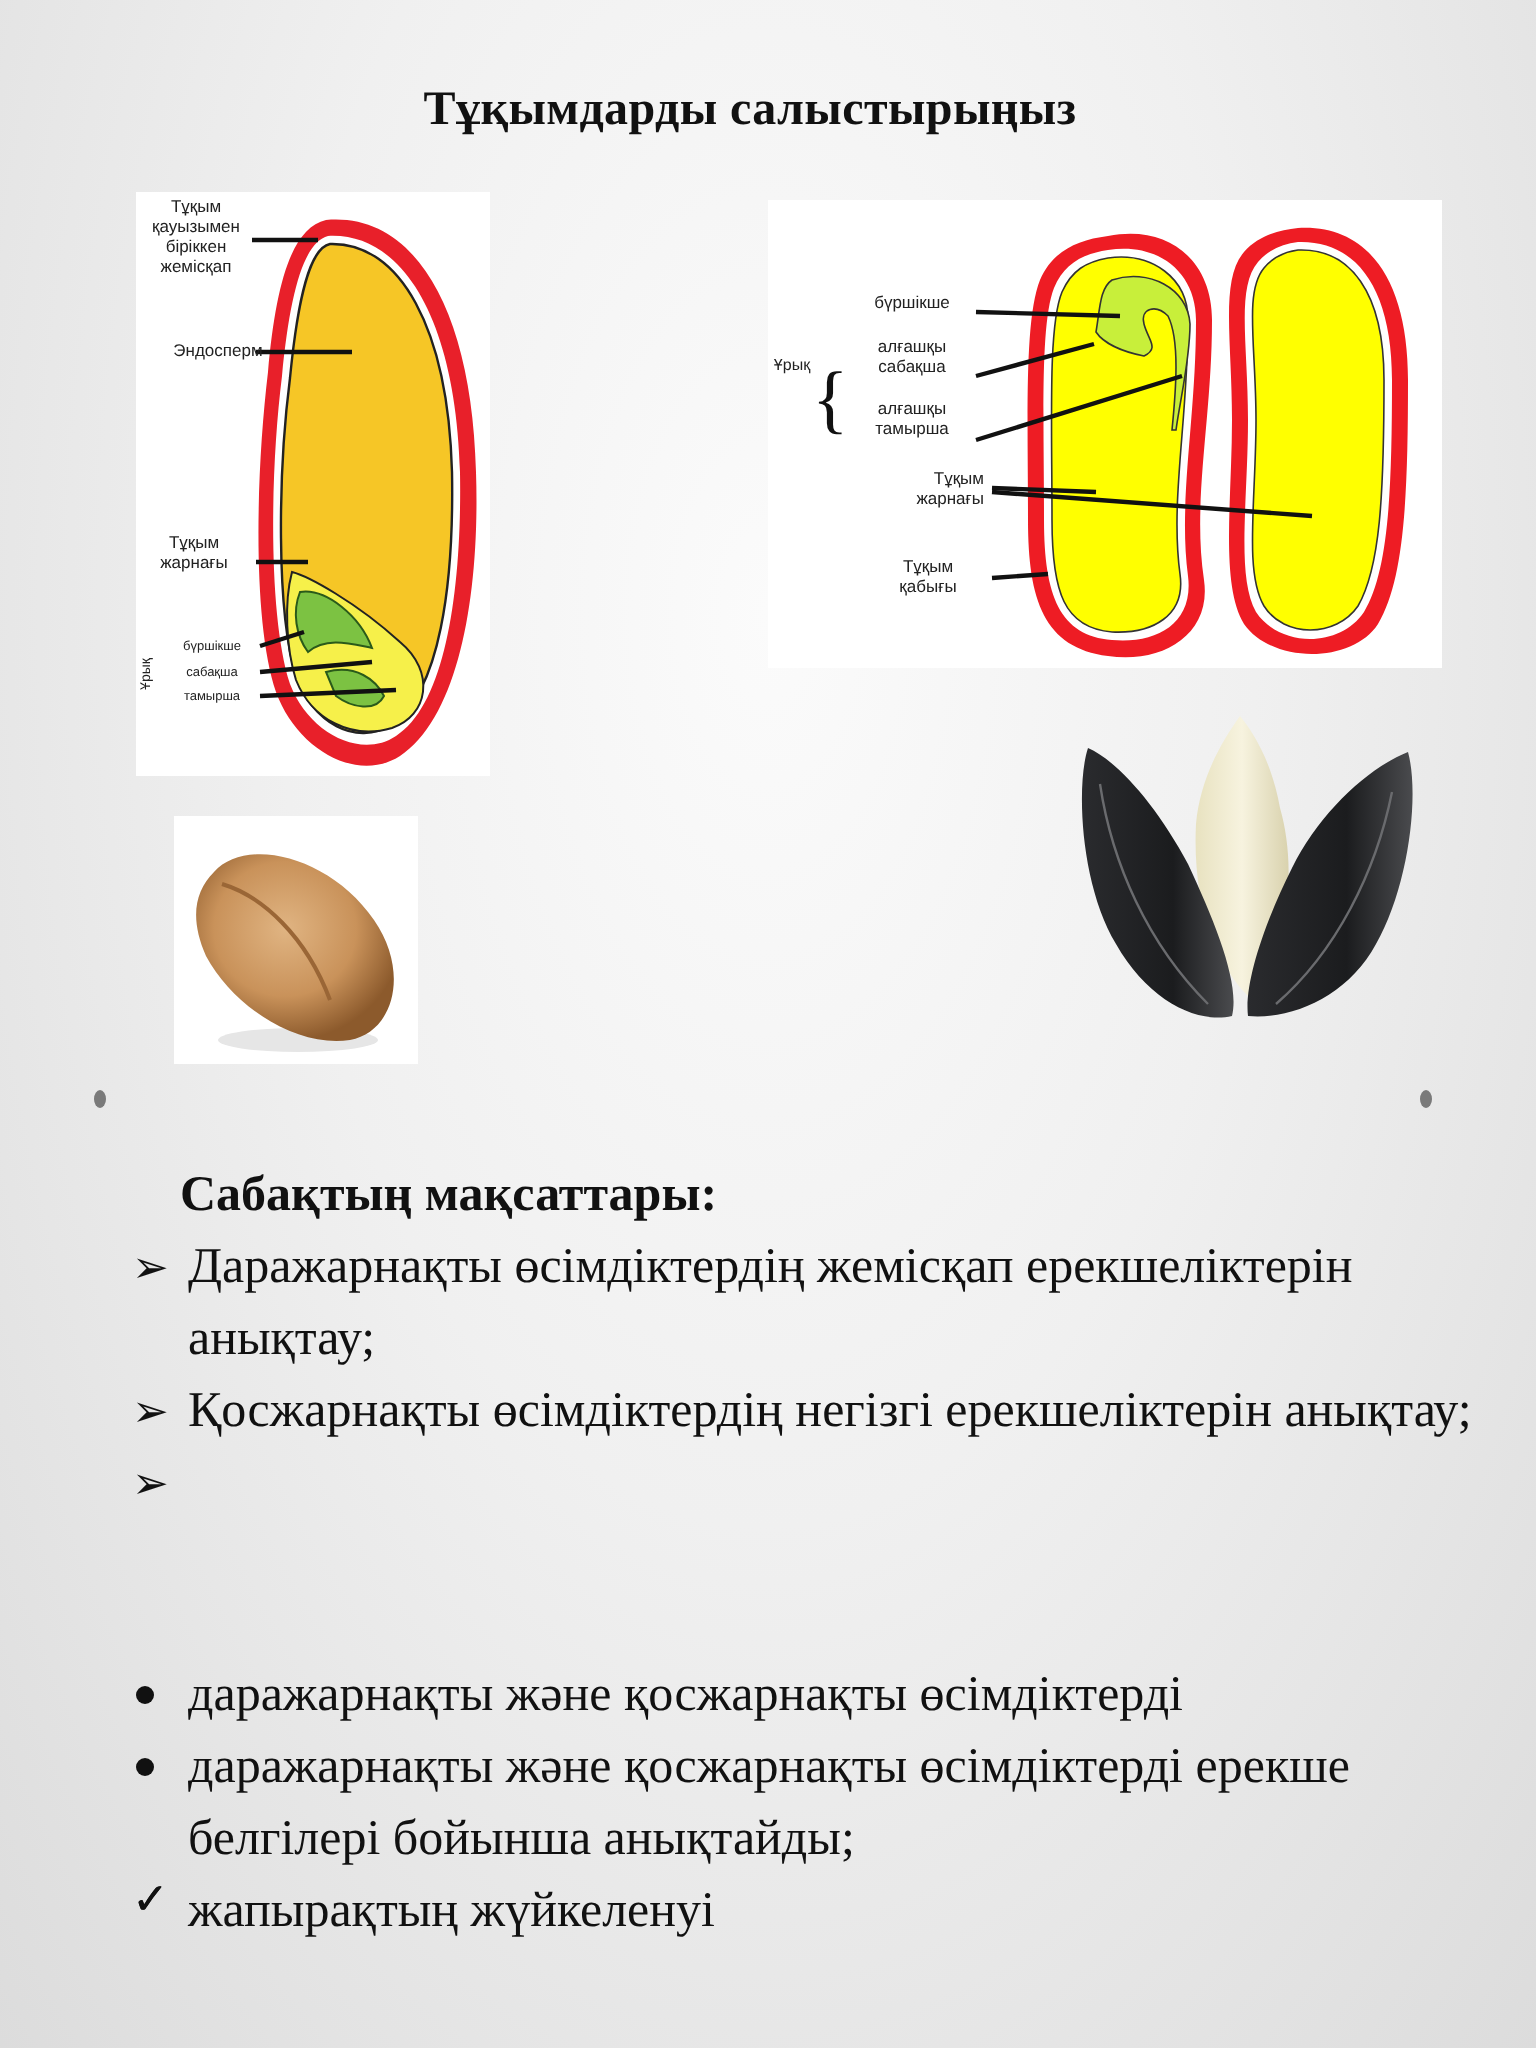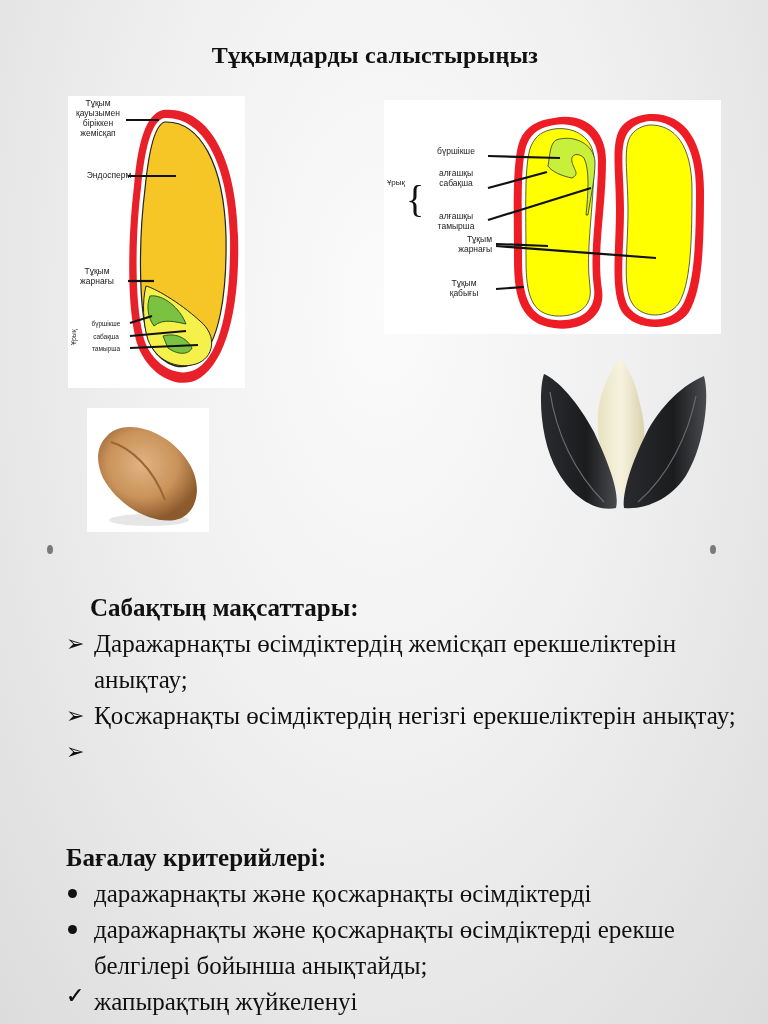--- a/index.html
+++ b/index.html
@@ -16,21 +16,21 @@
   .title span { margin-left: -52px; }
   .panel { position: absolute; background: #fff; }
   .mono-diagram { left: 68px; top: 96px; width: 177px; height: 292px; }
   .dicot-diagram { left: 384px; top: 100px; width: 337px; height: 234px; }
   .wheat-photo { left: 87px; top: 408px; width: 122px; height: 124px; }
   .sunflower-photo { left: 528px; top: 352px; width: 184px; height: 168px; background: transparent; }
   .lbl { position: absolute; font-family: "Liberation Sans", sans-serif; font-size: 8.5px; line-height: 10px; color: #222; text-align: center; }
   .dot { position: absolute; width: 6px; height: 9px; border-radius: 50%; background: #7a7a7a; }
   .section {
     position: absolute; left: 66px; width: 700px;
-    font-family: "Liberation Serif", serif; font-size: 25px; line-height: 36px; margin-top: 10px;
+    font-family: "Liberation Serif", serif; font-size: 25px; line-height: 36px;
   }
   .heading { font-weight: bold; }
   .item { position: relative; padding-left: 28px; }
   .marker { position: absolute; left: 0; top: 0; font-size: 22px; }
   .bullet-dot { position: absolute; left: 2px; top: 13px; width: 9px; height: 9px; border-radius: 50%; background: #111; }
   .check { position: absolute; left: 0; top: -6px; font-size: 22px; }
 </style>
 </head>
 <body>
 
@@ -79,21 +79,21 @@
         <line x1="104" y1="120" x2="207" y2="88"></line>
         <line x1="112" y1="144" x2="164" y2="146"></line>
         <line x1="112" y1="146" x2="272" y2="158"></line>
         <line x1="112" y1="189" x2="140" y2="187"></line>
       </g>
       <text x="22" y="112" font-size="38" font-family="Liberation Serif, serif" fill="#111">{</text>
     </svg>
     <div class="lbl" style="left:0;top:78px;width:24px;font-size:8px;">Ұрық</div>
     <div class="lbl" style="left:44px;top:46px;width:56px;">бүршікше</div>
     <div class="lbl" style="left:44px;top:68px;width:56px;">алғашқы сабақша</div>
-    <div class="lbl" style="left:44px;top:111px;width:56px;">алғашқы тамырша</div>
+    <div class="lbl" style="left:44px;top:99px;width:56px;">алғашқы тамырша</div>
     <div class="lbl" style="left:52px;top:134px;width:56px;text-align:right;">Тұқым жарнағы</div>
     <div class="lbl" style="left:52px;top:178px;width:56px;text-align:center;">Тұқым қабығы</div>
   </div>
 
   <div class="panel wheat-photo">
     <svg width="122" height="124" viewBox="0 0 122 124">
       <defs>
         <radialGradient id="wg" cx="45%" cy="40%" r="60%">
           <stop offset="0%" stop-color="#e0b482"></stop>
           <stop offset="60%" stop-color="#c9925a"></stop>
@@ -140,21 +140,20 @@
     <div class="item">
       <span class="marker">➢</span>
       <span>Қосжарнақты өсімдіктердің негізгі ерекшеліктерін анықтау;</span>
     </div>
     <div class="item">
       <span class="marker">➢</span>
     </div>
   </div>
 
   <div class="section" style="top:830px;">
-    <div class="heading">Бағалау критерийлері:</div>
     <div class="item">
       <span class="bullet-dot"></span>
       <span>даражарнақты және қосжарнақты өсімдіктерді</span>
     </div>
     <div class="item">
       <span class="bullet-dot"></span>
       <span>даражарнақты және қосжарнақты өсімдіктерді ерекше белгілері бойынша анықтайды;</span>
     </div>
     <div class="item">
       <span class="check">✓</span>

